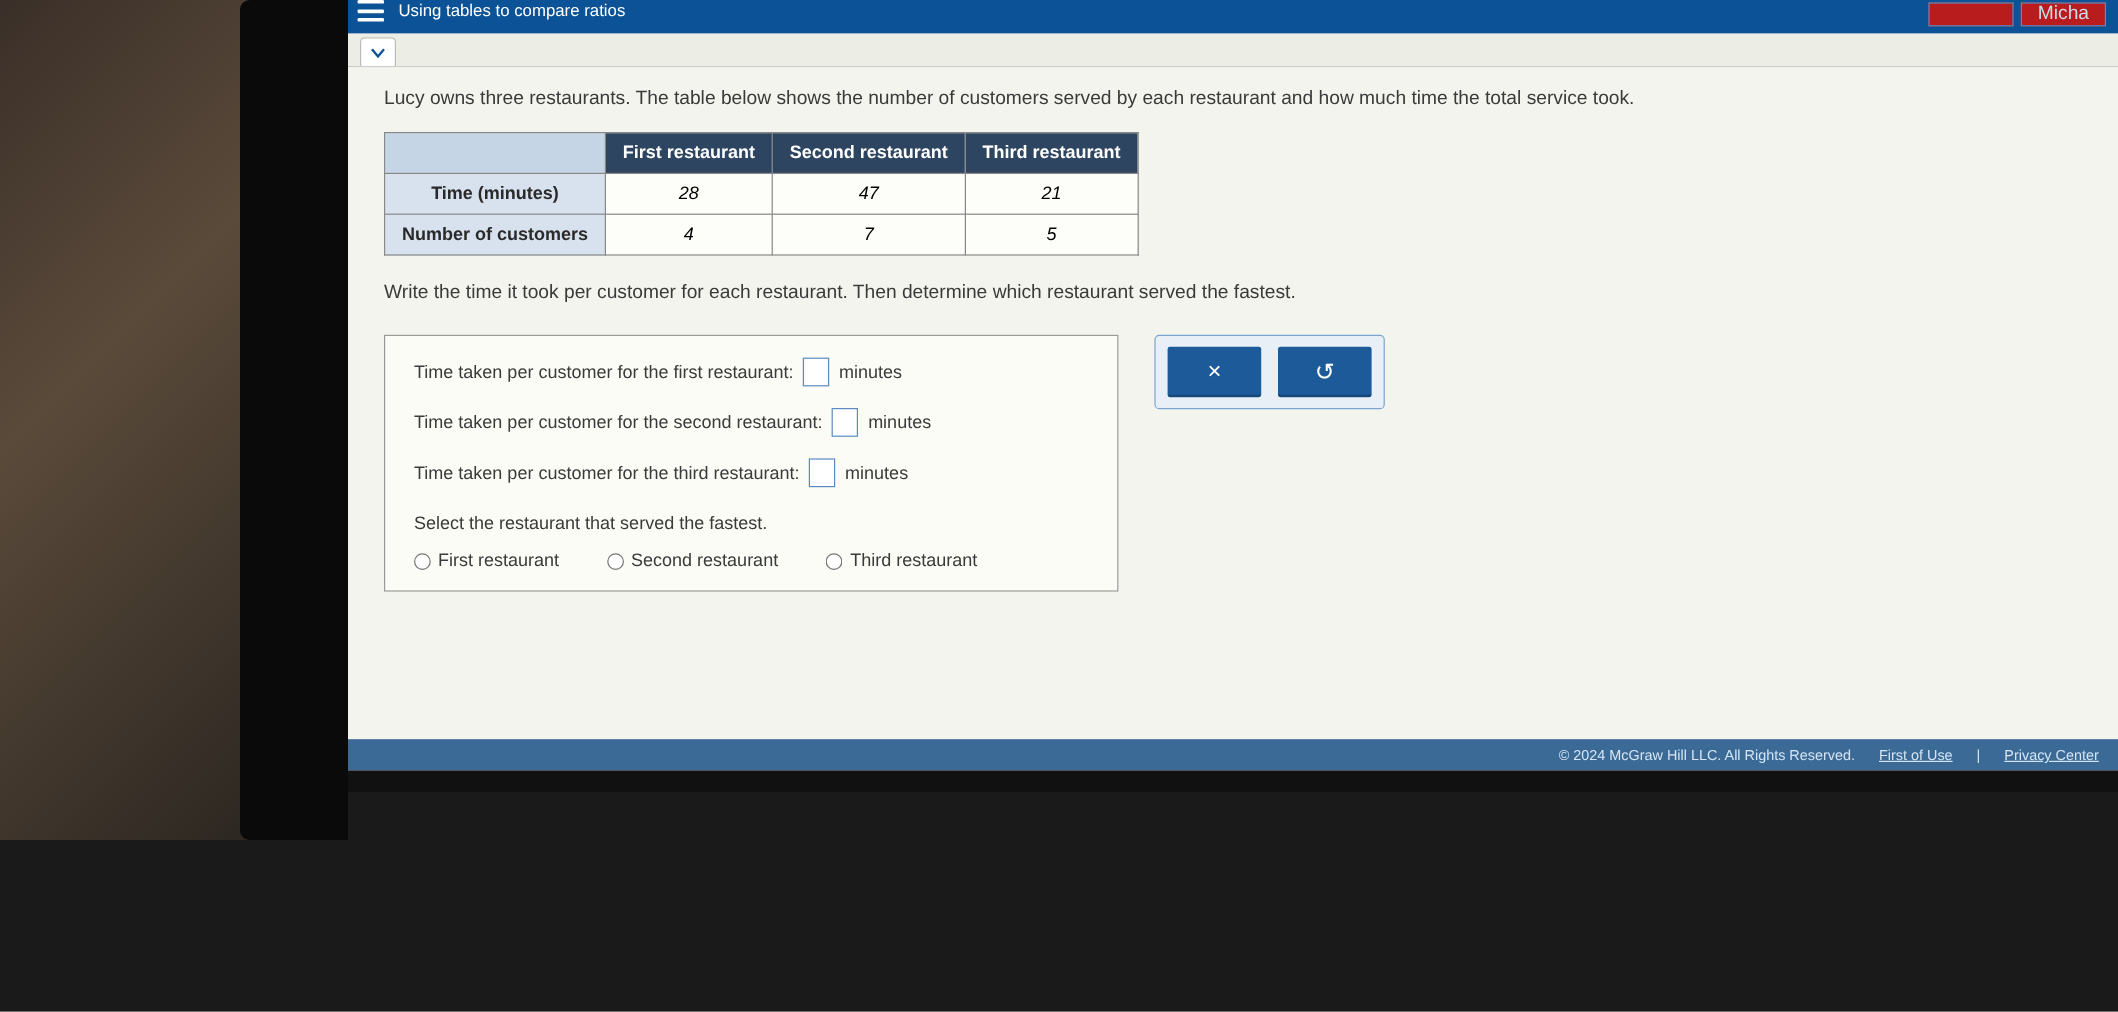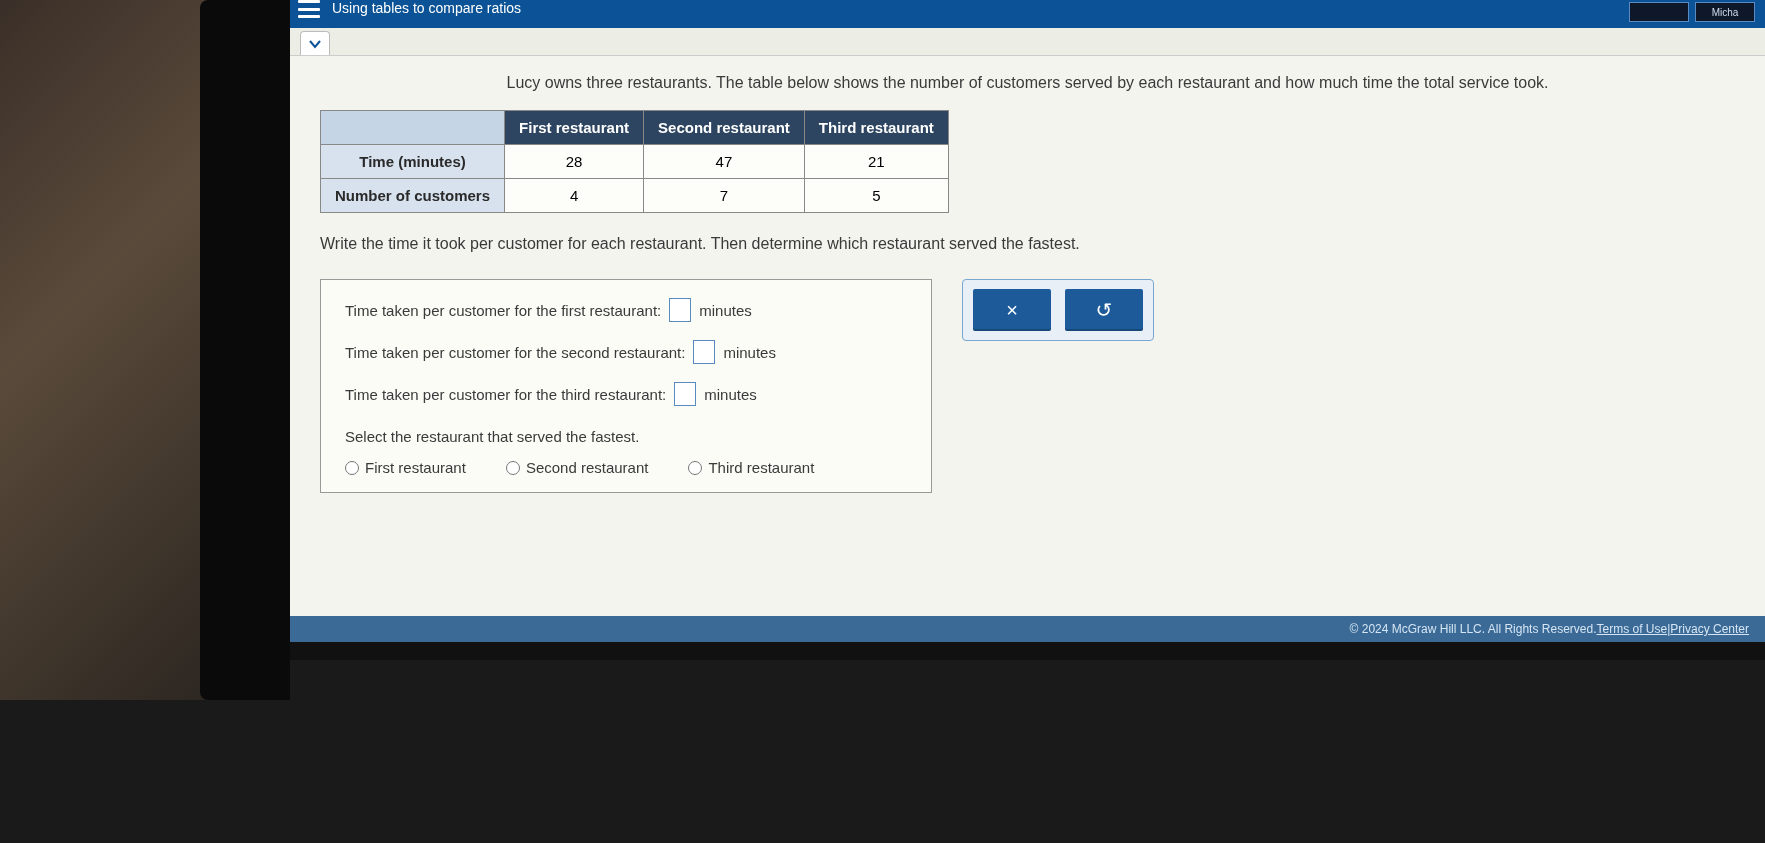--- a/index.html
+++ b/index.html
@@ -48,24 +48,24 @@
   justify-content: space-between;
   cursor: pointer;
 }
 .hamburger span { display:block; height:3px; background:#fff; border-radius:1px; }
 .top-right-boxes {
   position: absolute;
   right: 10px; top: 2px;
   display: flex; gap: 6px;
 }
 .top-right-box {
-  width: 60px; height: 20px;
+  width: 71px; height: 20px;
   border: 1px solid #5a8bc0;
-  background: #0f172a;
-  font-size: 10px;
+  background: #b91c1c;
+  font-size: 16px;
   color: #cde;
   display:flex; align-items:center; justify-content:center;
 }
 .tab-strip {
   height: 28px;
   background: #eceee6;
   display: flex;
   align-items: flex-end;
   padding-left: 10px;
   border-bottom: 1px solid #ccc;
@@ -82,21 +82,20 @@
 .content {
   flex: 1;
   position: relative;
   padding: 18px 30px;
   background: #f4f4ee;
 }
 .prompt-text {
   font-size: 16px;
   color: #3a3a3a;
   margin-bottom: 18px;
-  text-align: center;
 }
 .data-table {
   border-collapse: collapse;
   margin-bottom: 22px;
 }
 .data-table th, .data-table td {
   border: 1px solid #888;
   padding: 8px 14px;
   text-align: center;
   font-size: 15px;
@@ -113,20 +112,21 @@
 .row-header {
   background: #d8e2ee;
   font-weight: bold;
   color: #2a2a2a;
   text-align: left;
   padding-left: 18px;
   padding-right: 18px;
 }
 .data-table td {
   background: #fdfdfa;
+  font-style: italic;
 }
 .instruction {
   font-size: 16px;
   color: #3a3a3a;
   margin-bottom: 26px;
 }
 .work-row {
   display: flex;
   align-items: flex-start;
   gap: 30px;
@@ -216,21 +216,21 @@
   position: absolute;
   left: 0; right: 0; bottom: 18px;
   height: 26px;
   background: #3a6a95;
   color: #d5e5f5;
   font-size: 12px;
   display: flex;
   align-items: center;
   justify-content: flex-end;
   padding: 0 16px;
-  gap: 0;
+  gap: 20px;
 }
 .footer a { color: #d5e5f5; text-decoration: underline; cursor:pointer; }
 .below-footer {
   position:absolute;
   left:0; right:0; bottom:0; height:18px;
   background:#111;
 }
 </style>
 </head>
 <body>
@@ -333,20 +333,20 @@
         </div>
         <div class="tool-btn">
           <span>↺</span>
         </div>
       </div>
     </div>
 
 
     <div class="footer">
       <span>© 2024 McGraw Hill LLC. All Rights Reserved.</span>
-      <a>Terms of Use</a>
+      <a>First of Use</a>
       <span>|</span>
       <a>Privacy Center</a>
     </div>
     <div class="below-footer"></div>
   </div>
 
 </div>
 
 </body></html>

